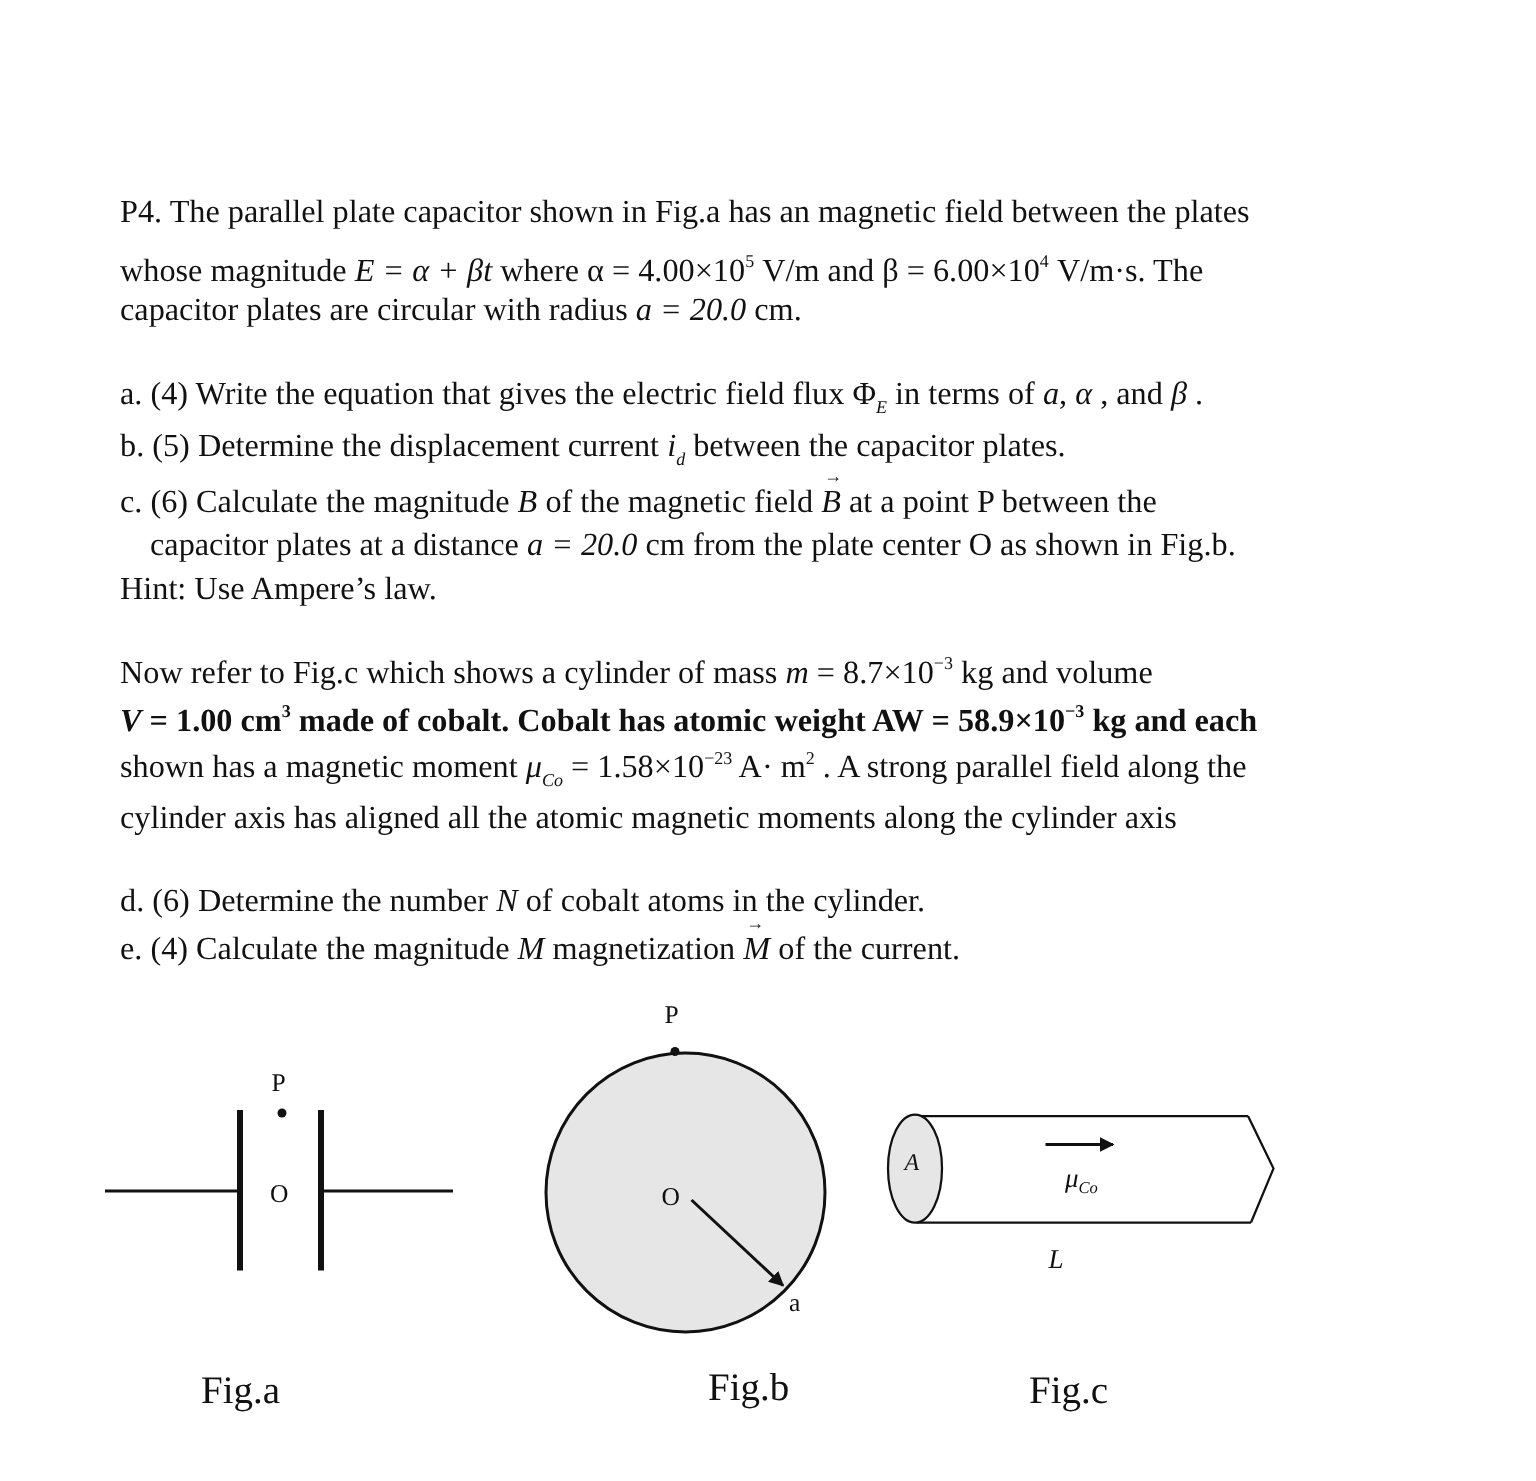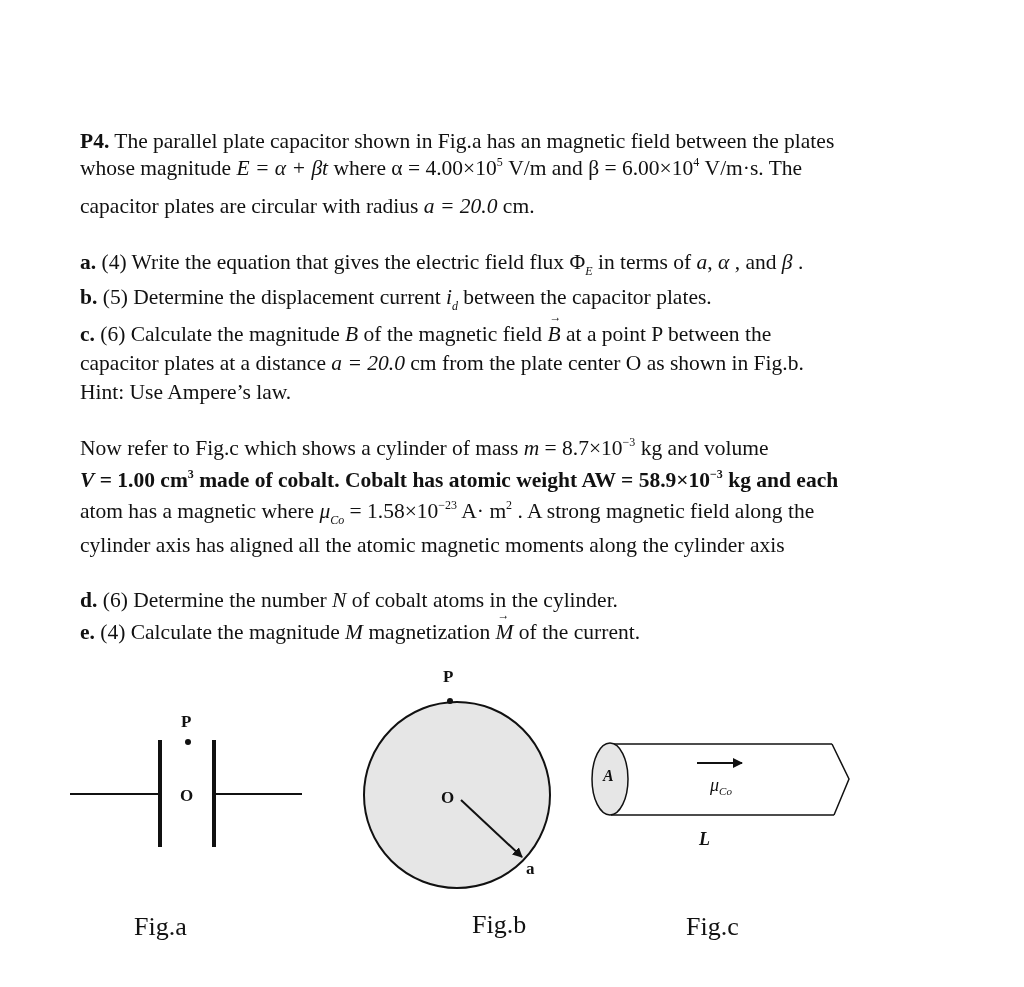--- a/index.html
+++ b/index.html
@@ -1,63 +1,63 @@
 <!DOCTYPE html>
 <html><head>
 <meta charset="utf-8">
 <style>
   html, body { margin: 0; padding: 0; background: #ffffff; }
   body { width: 1024px; height: 987px; position: relative; overflow: hidden;
          font-family: "Liberation Serif", "DejaVu Serif", serif; color: #111111; }
   .line { position: absolute; left: 80px; font-size: 21.5px; line-height: 1; white-space: nowrap; }
-  .b { font-weight: bold; }
+  .b { font-weight: normal; }
   .i { font-style: italic; }
   sup { font-size: 12px; vertical-align: 9px; line-height: 0; }
   sub { font-size: 12px; vertical-align: -6px; line-height: 0; }
   .vec { position: relative; display: inline-block; }
   .vec::before { content: "\2192"; position: absolute; top: -13px; left: 2px; font-size: 12px; font-style: normal; }
   svg.fig { position: absolute; left: 0; top: 0; }
   .figlabel { position: absolute; font-size: 26px; }
 </style>
 </head>
 <body>
 
 <div class="line" style="top:131px;">
   <span class="b">P4.</span>
   <span>The parallel plate capacitor shown in Fig.a has an magnetic field between the plates</span>
 </div>
-<div class="line" style="top:158px;">
+<div class="line" style="top:170px;">
   <span>whose magnitude </span><span class="i">E = α + βt</span><span> where </span><span>α = 4.00×10</span><sup>5</sup><span> V/m  and </span><span>β = 6.00×10</span><sup>4</sup><span> V/m·s.  The</span>
 </div>
 <div class="line" style="top:196px;">
   <span>capacitor plates are circular with radius </span><span class="i">a = 20.0</span><span> cm.</span>
 </div>
 
 <div class="line" style="top:252px;">
   <span class="b">a.</span><span> (4)  Write the equation that gives the electric field flux </span><span>Φ</span><sub class="i">E</sub><span>  in terms of </span><span class="i">a</span><span>, </span><span class="i">α</span><span> , and </span><span class="i">β</span><span> .</span>
 </div>
 <div class="line" style="top:287px;">
   <span class="b">b.</span><span> (5)  Determine the displacement current </span><span class="i">i</span><sub class="i">d</sub><span>  between the capacitor plates.</span>
 </div>
 <div class="line" style="top:324px;">
   <span class="b">c.</span><span>  (6) Calculate the magnitude  </span><span class="i">B</span><span> of the magnetic field </span><span class="i vec">B</span><span> at a point P  between the</span>
 </div>
-<div class="line" style="top:353px;">
+<div class="line" style="top:353px;margin-left:20px;">
   <span>capacitor plates at a distance </span><span class="i">a = 20.0</span><span> cm from the plate center O as shown in Fig.b.</span>
 </div>
 <div class="line" style="top:382px;">Hint: Use Ampere’s law.</div>
 
 <div class="line" style="top:438px;">
   <span>Now refer to Fig.c  which shows a cylinder of mass  </span><span class="i">m</span><span> = 8.7×10</span><sup>−3</sup><span>  kg and volume</span>
 </div>
 <div class="line" style="top:470px;font-weight:bold;">
   <span class="i">V</span><span> = 1.00 cm</span><sup>3</sup><span> made of cobalt.  Cobalt has atomic weight  AW = 58.9×10</span><sup>−3</sup><span> kg and each</span>
 </div>
 <div class="line" style="top:501px;">
-  <span>atom has a magnetic where  </span><span class="i">μ</span><sub class="i">Co</sub><span> = 1.58×10</span><sup>−23</sup><span>  A· m</span><sup>2</sup><span> .  A strong magnetic field along the</span>
+  <span>shown has a magnetic moment  </span><span class="i">μ</span><sub class="i">Co</sub><span> = 1.58×10</span><sup>−23</sup><span>  A· m</span><sup>2</sup><span> .  A strong parallel field along the</span>
 </div>
 <div class="line" style="top:535px;">cylinder axis has aligned all the atomic magnetic moments along the cylinder axis</div>
 
 <div class="line" style="top:590px;">
   <span class="b">d.</span><span> (6)  Determine the number </span><span class="i">N</span><span>  of cobalt atoms  in the cylinder.</span>
 </div>
 <div class="line" style="top:622px;">
   <span class="b">e.</span><span>  (4) Calculate the magnitude  </span><span class="i">M</span><span>  magnetization </span><span class="i vec">M</span><span> of the current.</span>
 </div>
 

